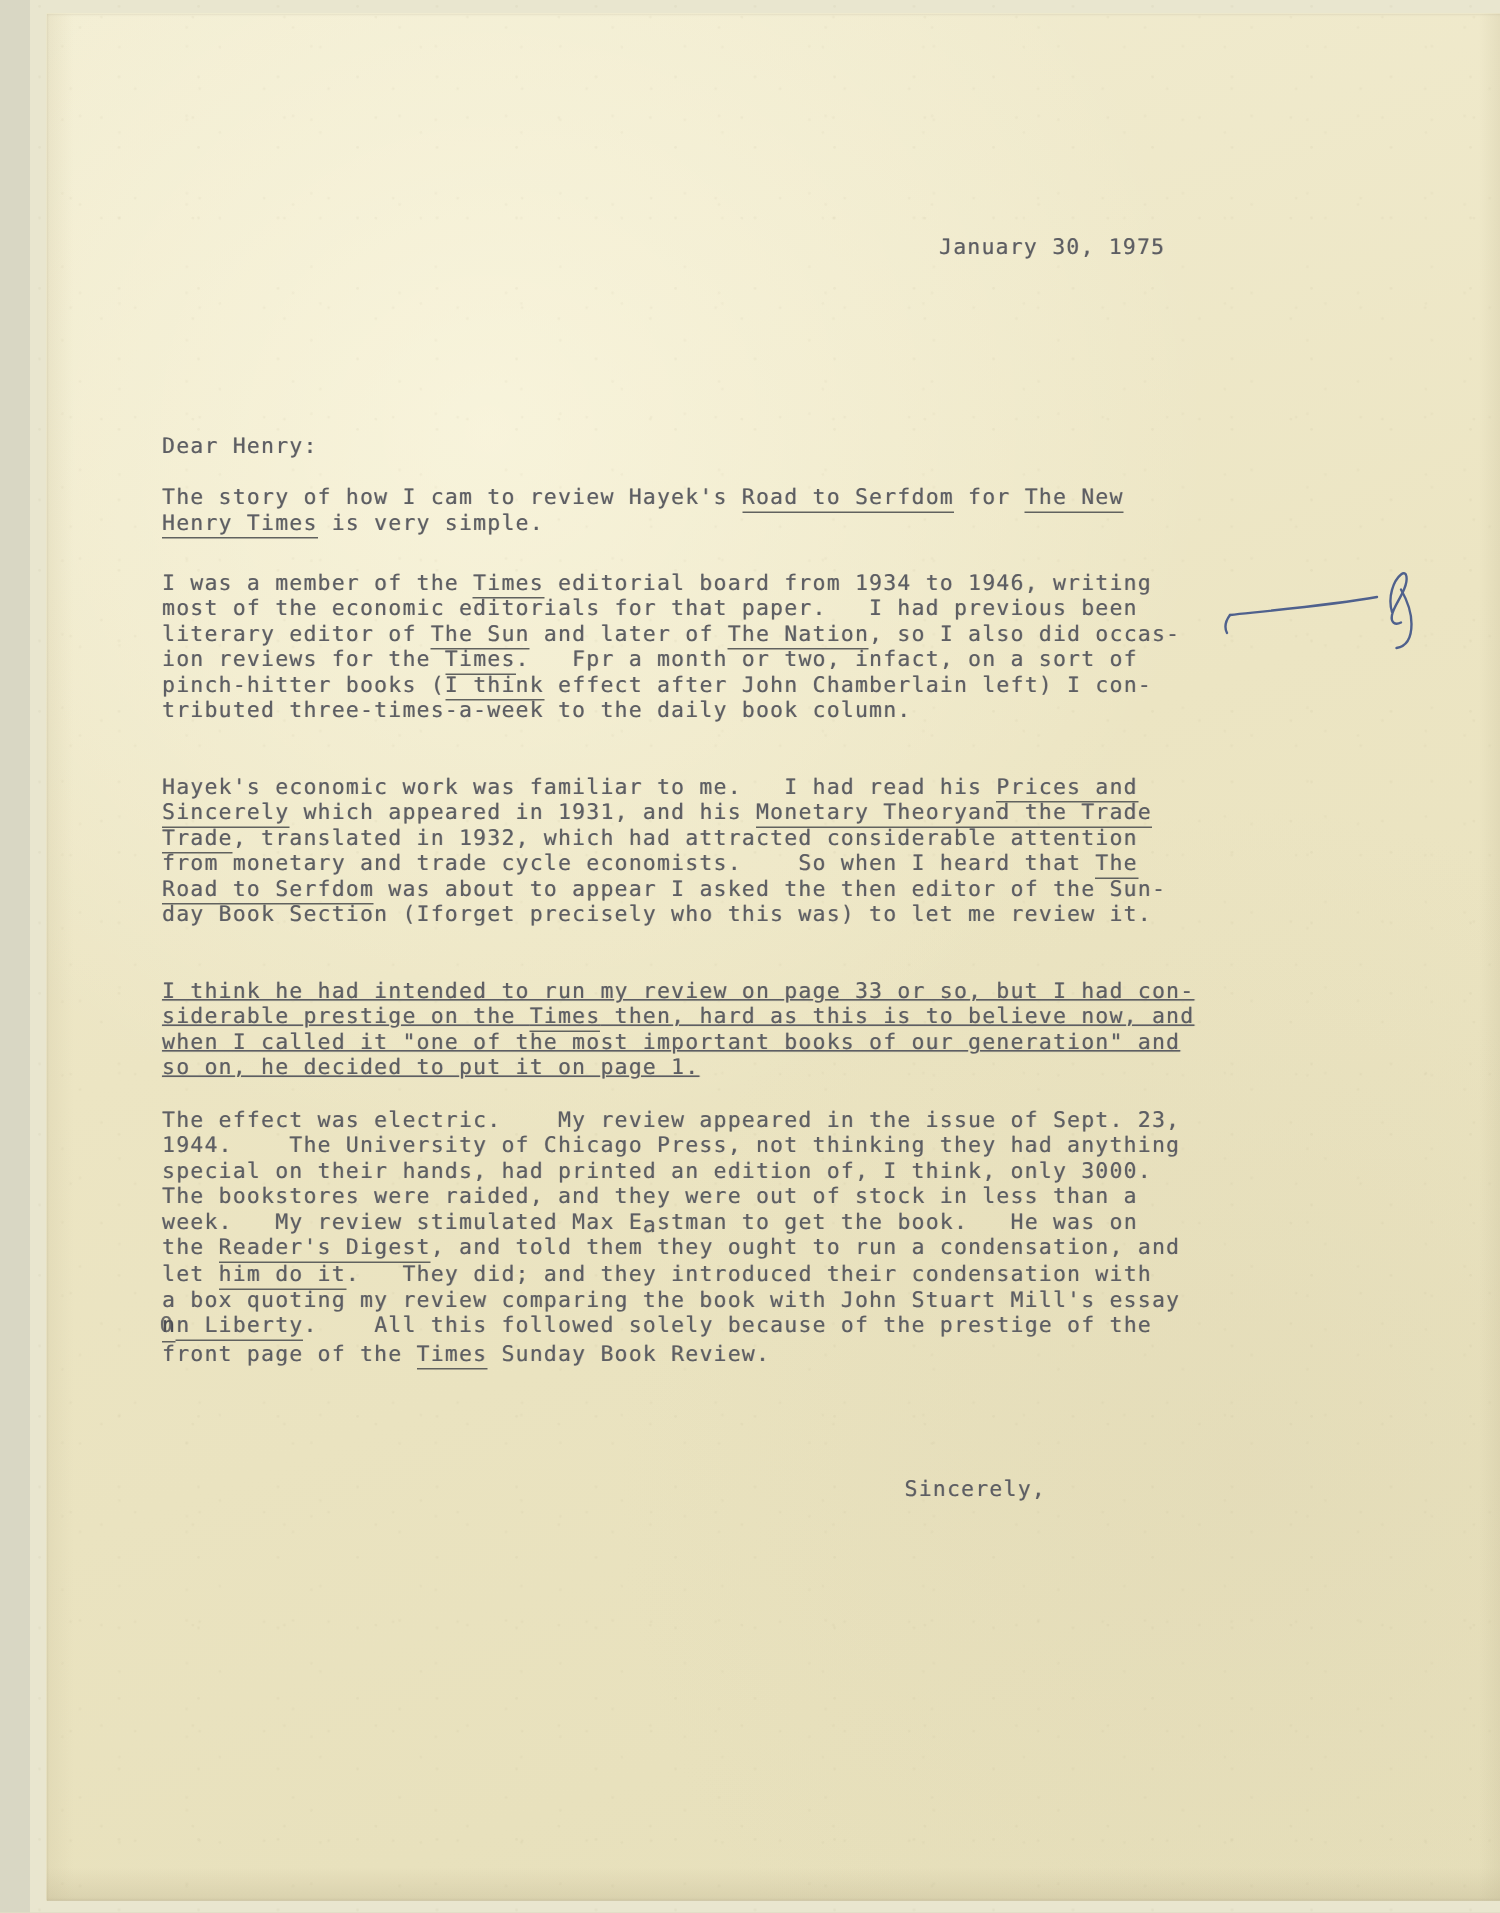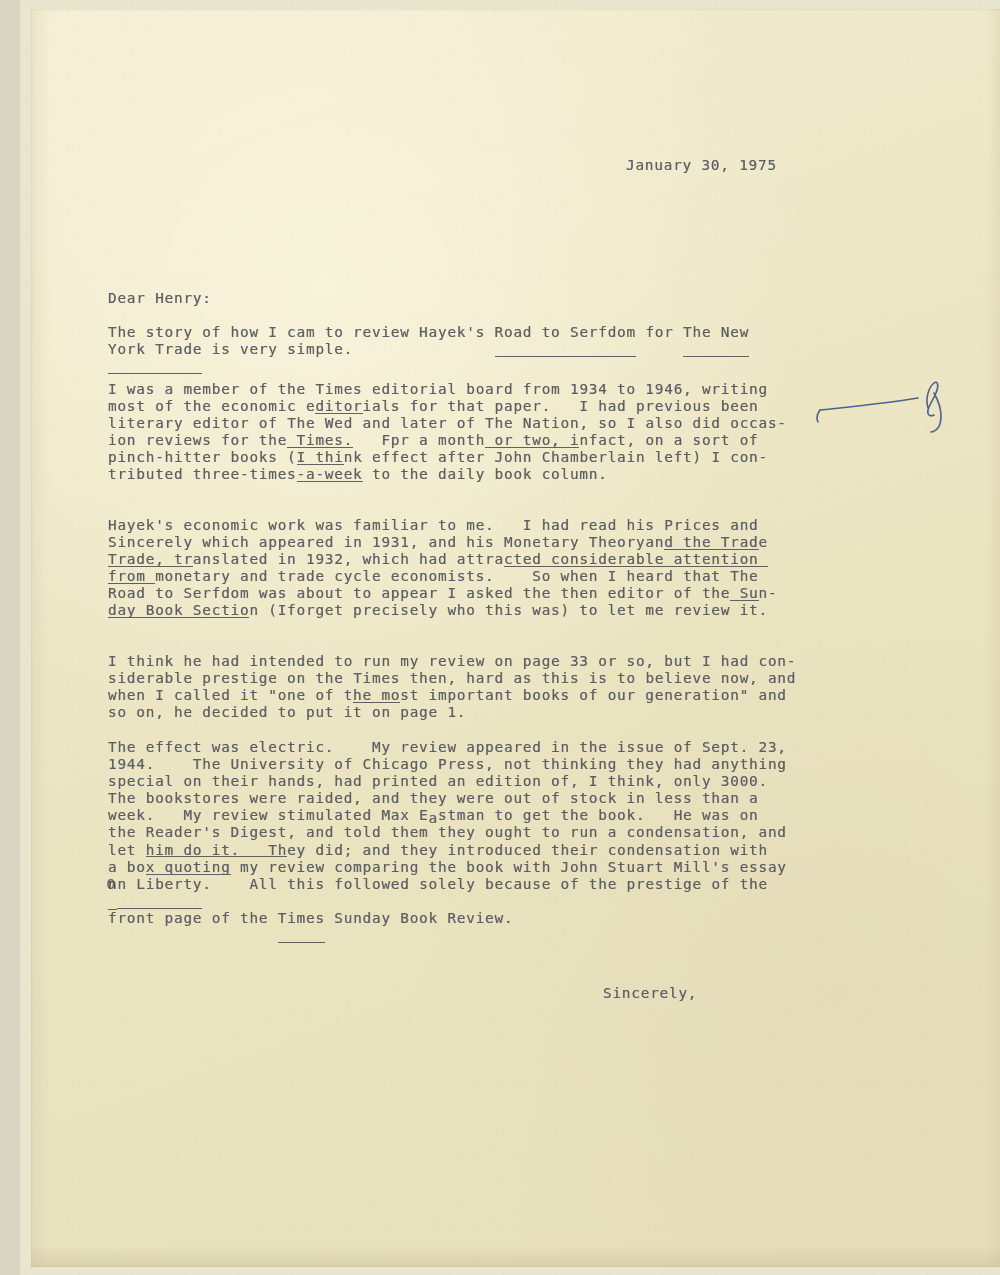--- a/index.html
+++ b/index.html
@@ -80,30 +80,30 @@
   }
 
   #date-line   { left: 606px; top: 157px; }
   #address     { left: 88px;  top: 190px; }
   #salutation  { left: 88px;  top: 290px; }
 
   .para        { left: 88px; }
   #para-1 { top: 324px; }
   #para-2 { top: 381px; }
   #para-3 { top: 517px; }
-  #para-4 { top: 653px; }
+  #para-4 { top: 653px; text-decoration: underline; }
   #para-5 { top: 739px; }
   #closing-line { left: 88px; top: 950px; }
   #signoff { left: 583px; top: 985px; }
 
   
   u, .ul {
     text-decoration: none;
     border-bottom: 1.2px solid #61625f;
-    padding-bottom: 16px;
+    padding-bottom: 1px;
   }
   
   .drop {
     display: inline-block;
     transform: translateY(2.5px);
   }
   
   .overstrike {
     position: relative;
     display: inline-block;
@@ -132,25 +132,25 @@
 
 <div id="scan">
   <div id="sheet"></div>
 
   <div class="typed" id="date-line">January 30, 1975</div>
 
 
   <div class="typed" id="salutation">Dear Henry:</div>
 
   <div class="typed para" id="para-1"><span>The story of how I cam to review Hayek's </span><span class="ul">Road to Serfdom</span><span> for </span><span class="ul">The New</span>
-<span class="ul">York Trade</span><span> is very simple.</span></div>
+<span class="ul">Henry Times</span><span> is very simple.</span></div>
 
   <div class="typed para" id="para-2"><span>I was a member of the </span><span class="ul">Times</span><span> editorial board from 1934 to 1946, writing</span>
 <span>most of the economic editorials for that paper.   I had previous been</span>
-<span>literary editor of </span><span class="ul">The Wed</span><span> and later of </span><span class="ul">The Nation</span><span>, so I also did occas-</span>
+<span>literary editor of </span><span class="ul">The Sun</span><span> and later of </span><span class="ul">The Nation</span><span>, so I also did occas-</span>
 <span>ion reviews for the </span><span class="ul">Times</span><span>.   Fpr a month or two, infact, on a sort of</span>
 <span>pinch-hitter books (</span><span class="ul">I think</span><span> effect after John Chamberlain left) I con-</span>
 <span>tributed three-times-a-week to the daily book column.</span></div>
 
   <div class="typed para" id="para-3"><span>Hayek's economic work was familiar to me.   I had read his </span><span class="ul">Prices and</span>
 <span class="ul">Sincerely</span><span> which appeared in 1931, and his </span><span class="ul">Monetary Theoryand the Trade</span>
 <span class="ul">Trade</span><span>, translated in 1932, which had attracted considerable attention</span>
 <span>from monetary and trade cycle economists.    So when I heard that </span><span class="ul">The</span>
 <span class="ul">Road to Serfdom</span><span> was about to appear I asked the then editor of the Sun-</span>
 <span>day Book Section (Iforget precisely who this was) to let me review it.</span></div>

